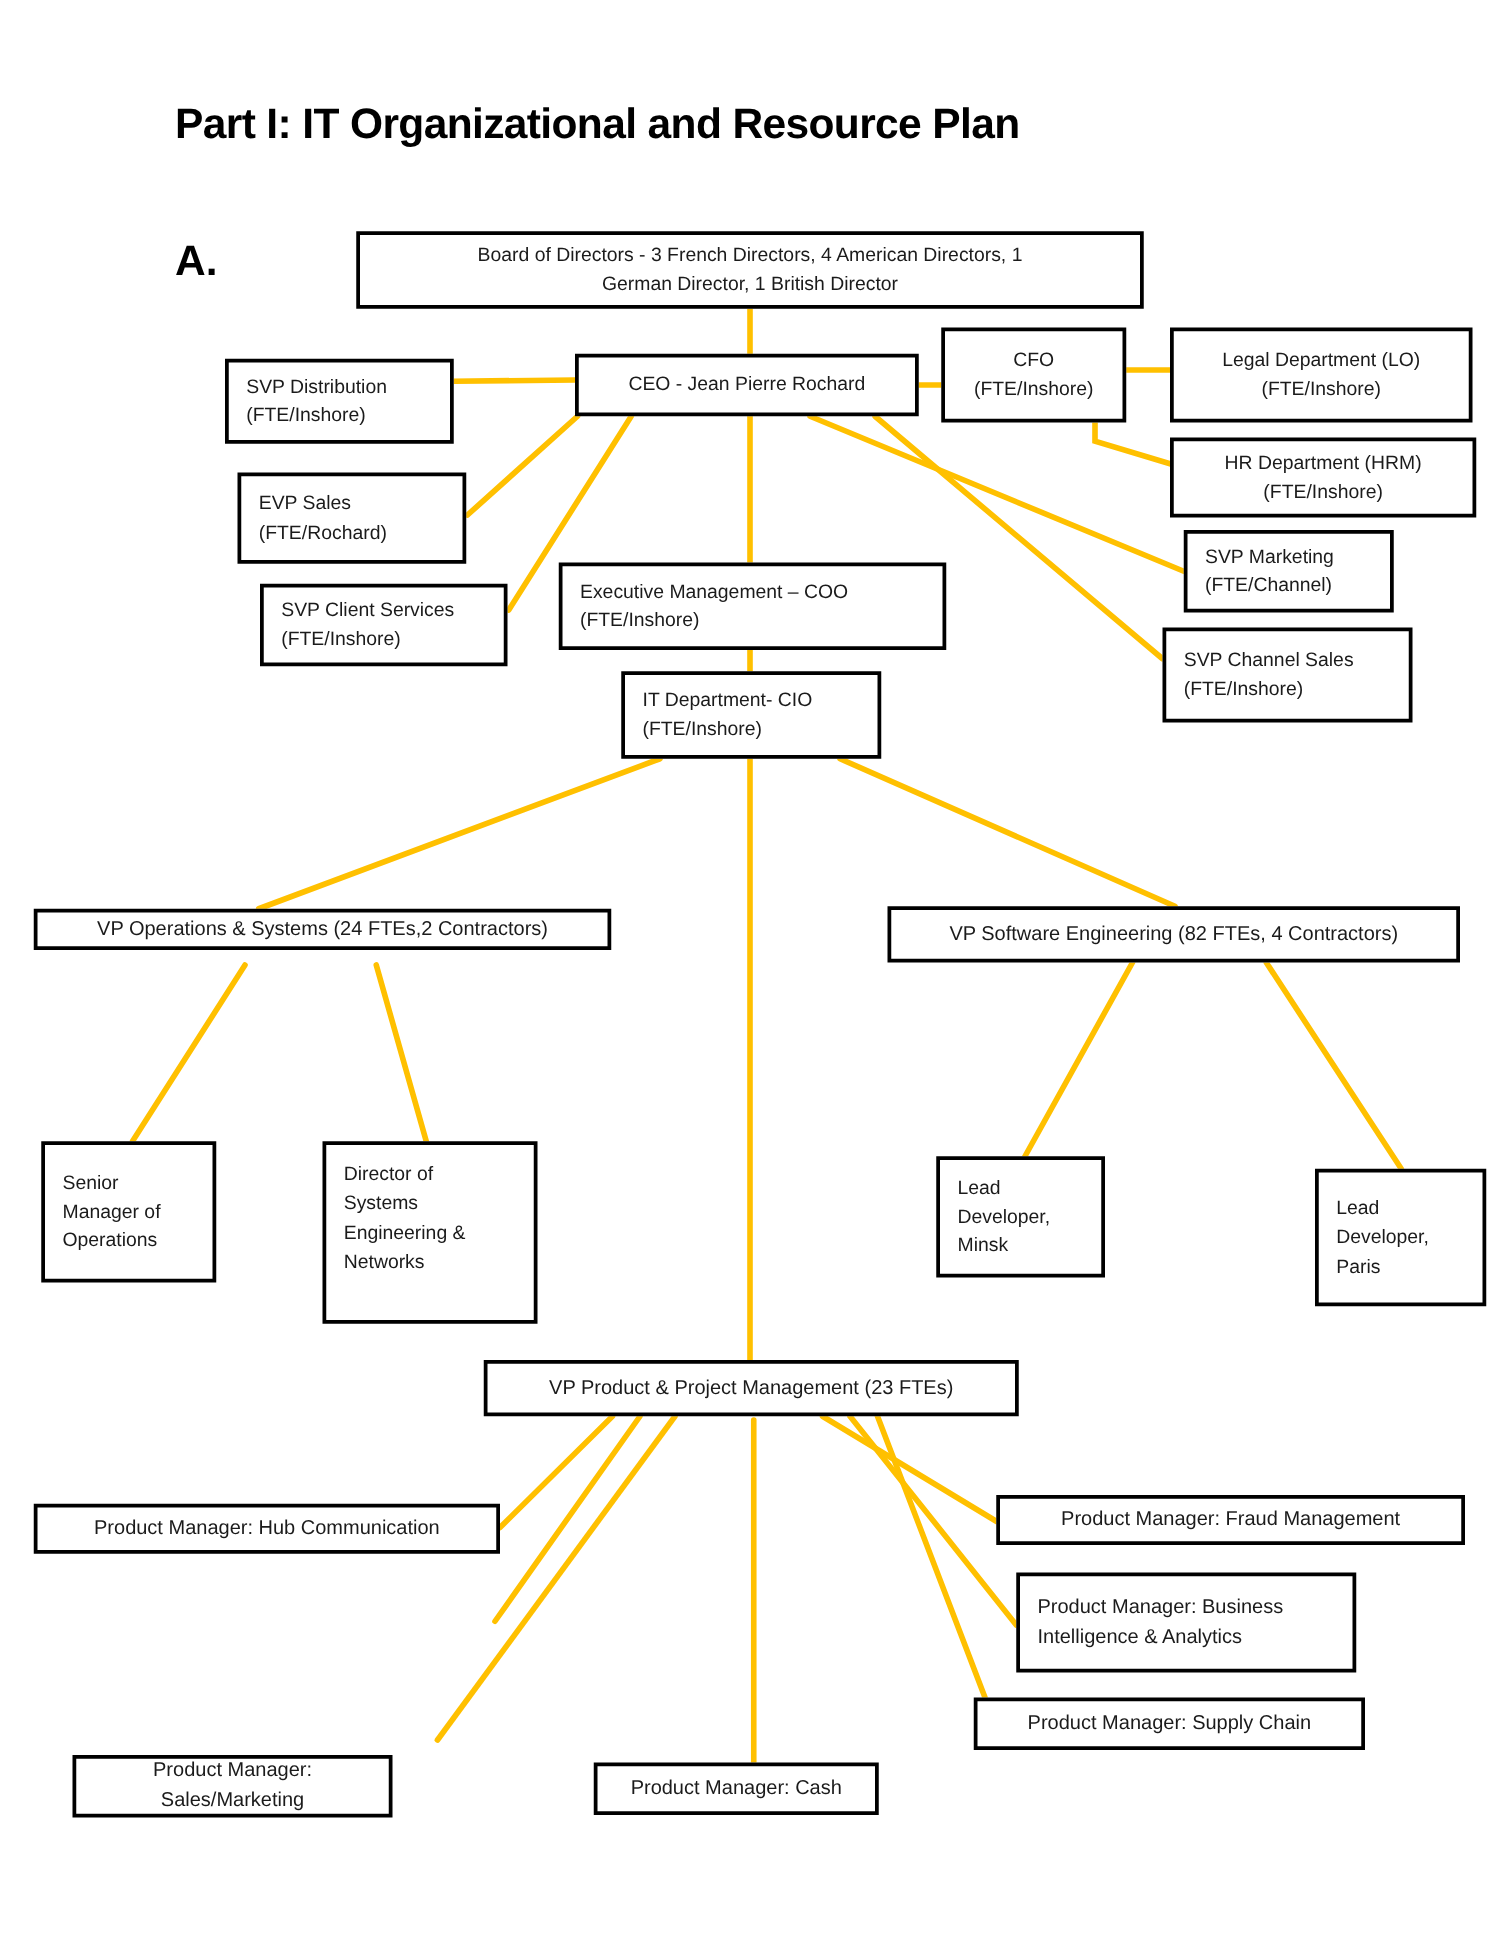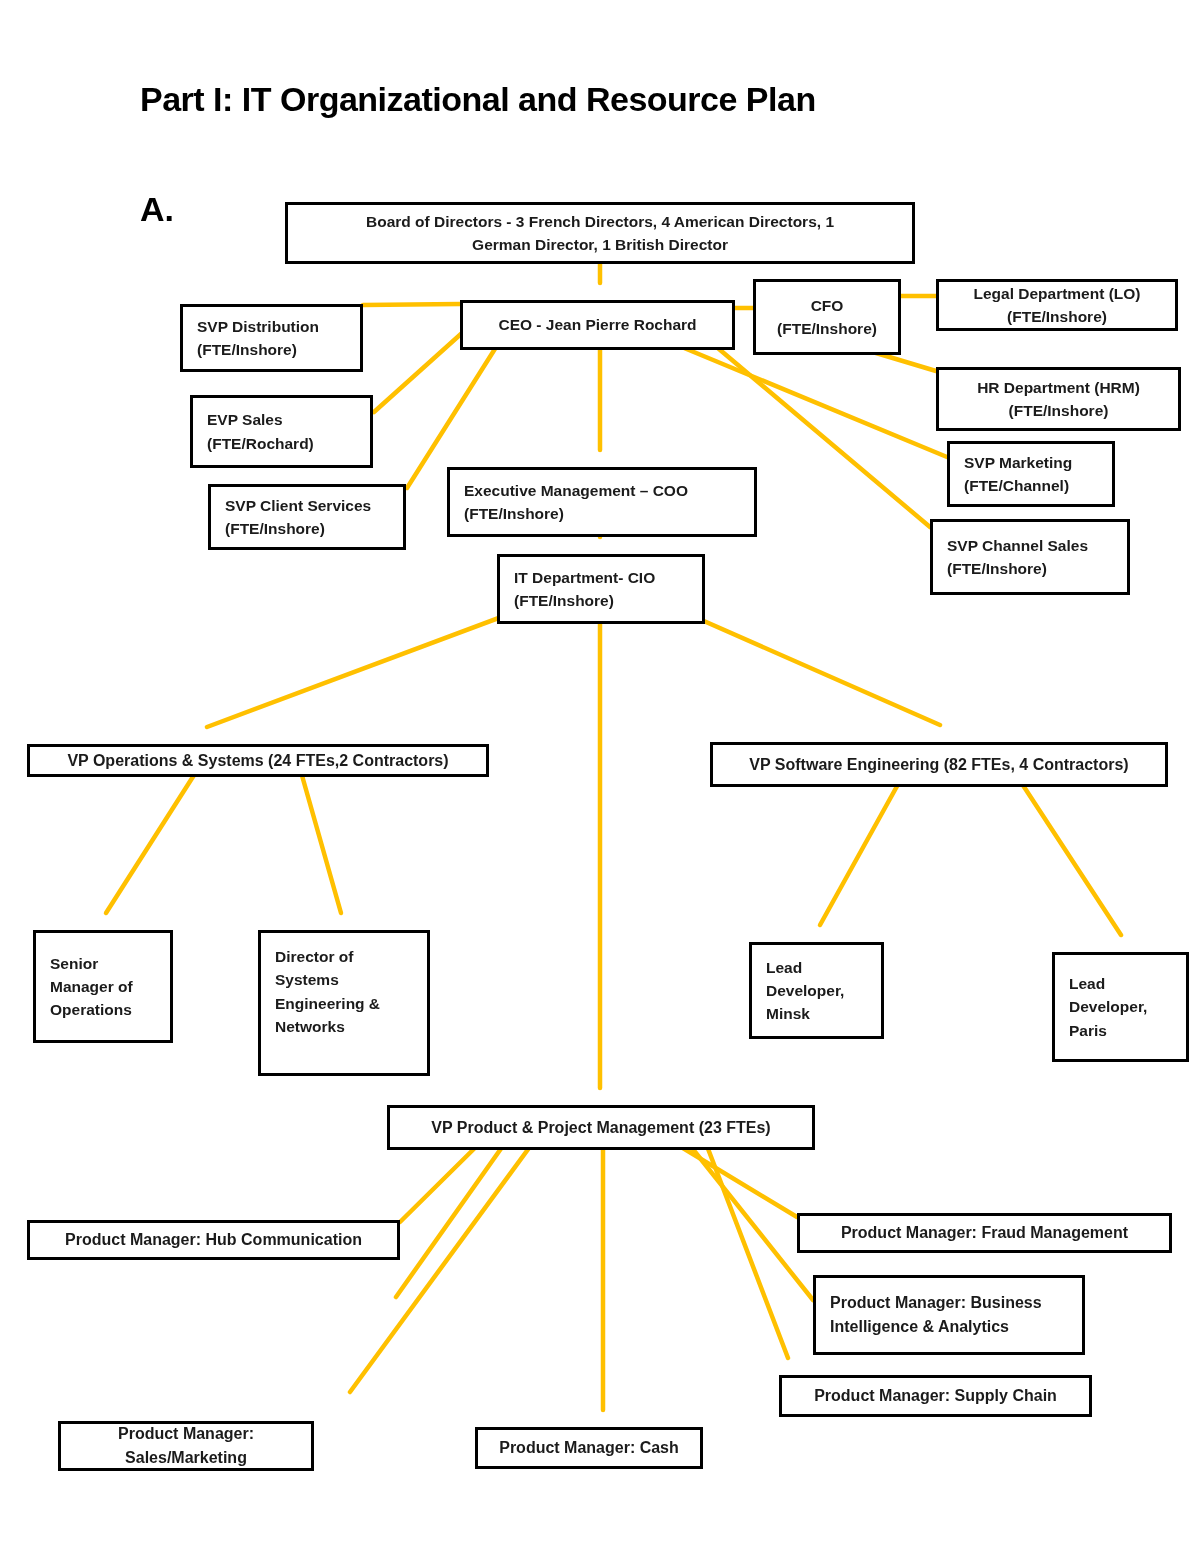--- a/index.html
+++ b/index.html
@@ -12,22 +12,22 @@
     color:#000; letter-spacing:-0.5px;
   }
   .section-label {
     position:absolute; left:140px; top:190px; font-size:34px; font-weight:700; color:#000;
   }
   svg.wires { position:absolute; left:0; top:0; }
   .connector { stroke:var(--connector,#FFC000); stroke-width:4.5; stroke-linecap:round; fill:none; }
   .box {
     position:absolute; box-sizing:border-box;
     border:3px solid var(--box-border,#000);
-    background:#fff; font-weight:700; font-size:15.5px; line-height:1.5;
-    white-space:pre-line; display:flex; flex-direction:column; justify-content:center;margin-top:17px;
+    background:#fff; font-weight:400; font-size:15.5px; line-height:1.5;
+    white-space:pre-line; display:flex; flex-direction:column; justify-content:center;
   }
   .box.center { align-items:center; text-align:center; padding:2px 8px; }
   .box.left { text-align:left; padding:2px 20px 2px 14px; }
   .box.wide { font-size:16px; }
 </style>
 </head>
 <body>
 
 <div class="page">
 
@@ -63,21 +63,21 @@
   </svg>
 
   <div class="box center" style="left:285px; top:185px; width:630px; height:62px;">Board of Directors - 3 French Directors, 4 American Directors, 1
 German Director, 1 British Director</div>
 
   <div class="box center" style="left:460px; top:283px; width:275px; height:50px;">CEO - Jean Pierre Rochard</div>
 
   <div class="box center" style="left:753px; top:262px; width:148px; height:76px;">CFO
 (FTE/Inshore)</div>
 
-  <div class="box center" style="left:936px; top:262px; width:242px; height:52px;">Legal Department (LO)
+  <div class="box center" style="left:936px; top:262px; width:242px; height:76px;">Legal Department (LO)
 (FTE/Inshore)</div>
 
   <div class="box left" style="left:180px; top:287px; width:183px; height:68px;">SVP Distribution
 (FTE/Inshore)</div>
 
   <div class="box center" style="left:936px; top:350px; width:245px; height:64px;">HR Department (HRM)
 (FTE/Inshore)</div>
 
   <div class="box left" style="left:190px; top:378px; width:183px; height:73px;">EVP Sales
 (FTE/Rochard)</div>

